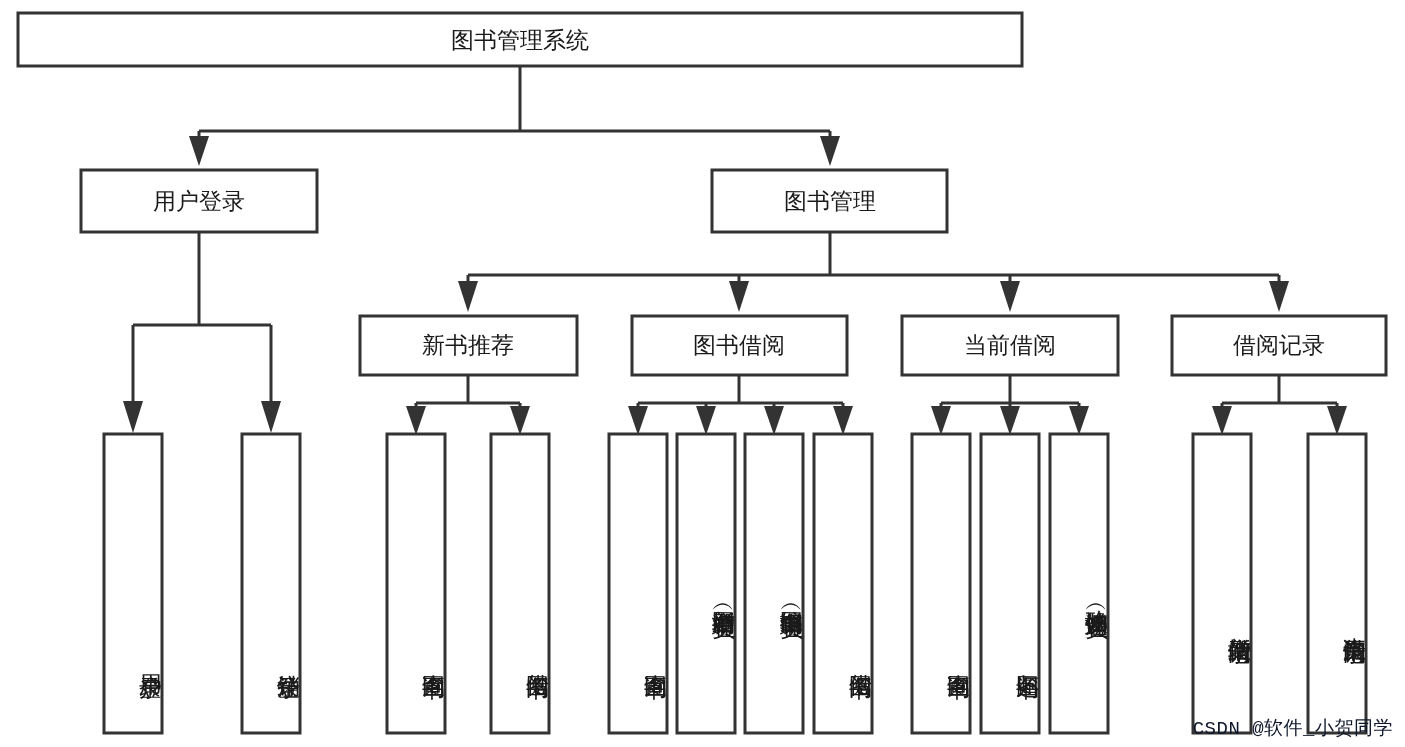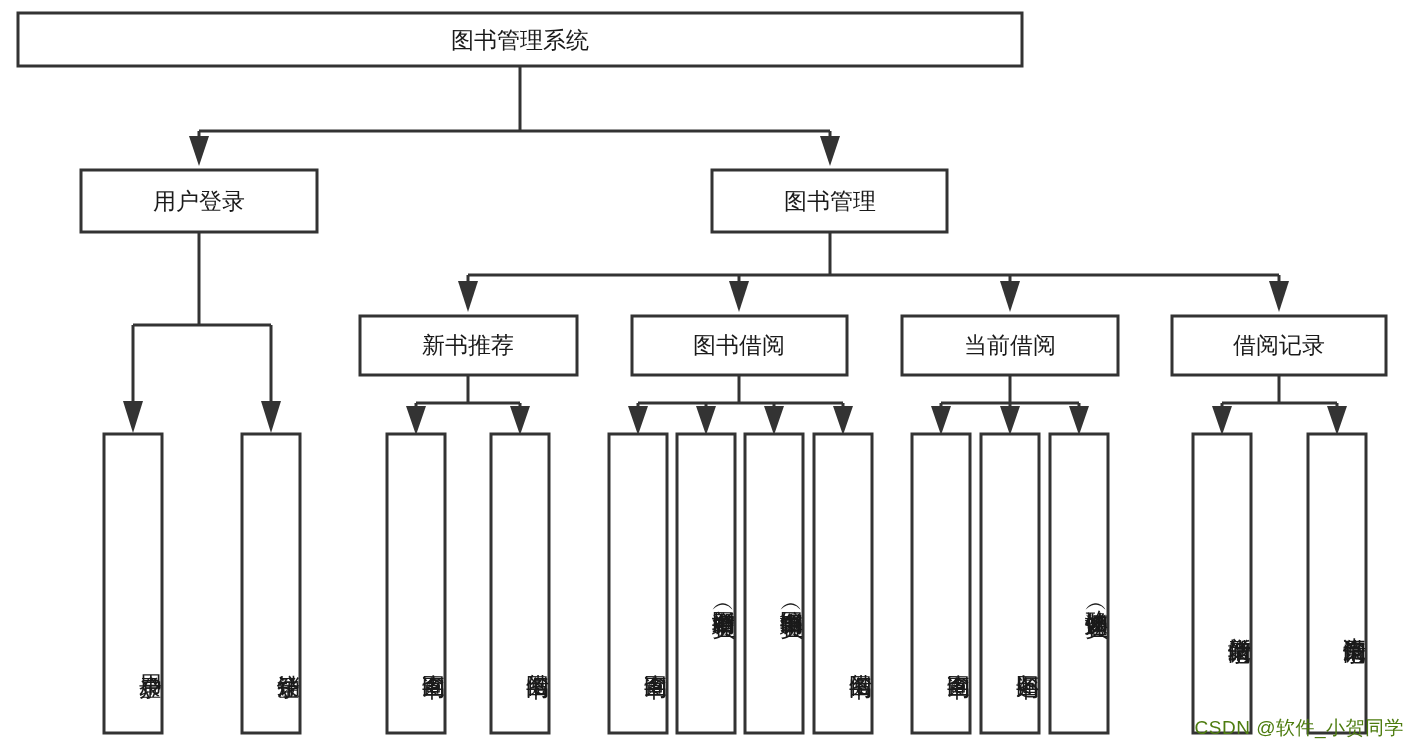--- a/index.html
+++ b/index.html
@@ -58,25 +58,25 @@
     text-orientation: upright;
     white-space: nowrap;
     letter-spacing: 1px;
     pointer-events: none;
     display: flex;
     align-items: flex-start;
     justify-content: center;
   }
   .watermark {
     position: absolute;
-    right: 1px;
+    right: 12px;
     bottom: 6px;
-    color: #4d7c0f;
+    color: #0f172a;
     font-size: 19px;
-    font-family: Liberation Sans, sans-serif;
+    font-family: Liberation Mono, monospace;
     letter-spacing: 0.5px;
     white-space: nowrap;
   }
 </style>
 </head>
 <body>
 
 <div id="diagram-root">
 
   <svg class="diagram-canvas" viewBox="0 0 1405 747" xmlns="http://www.w3.org/2000/svg">

